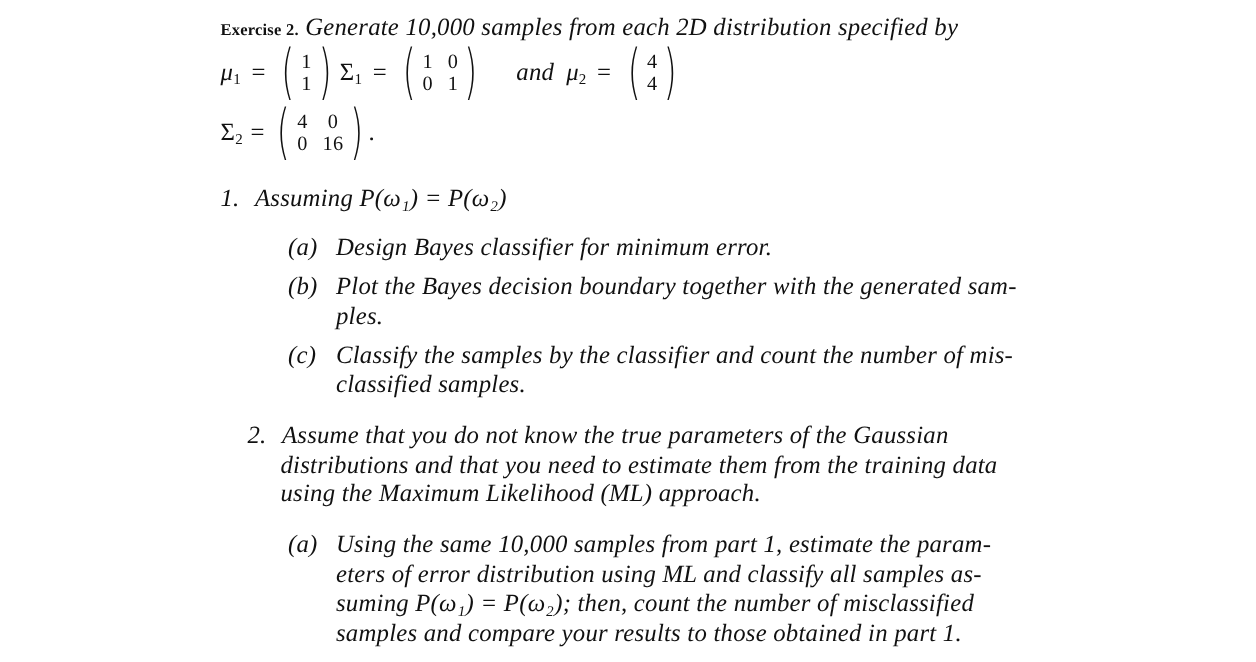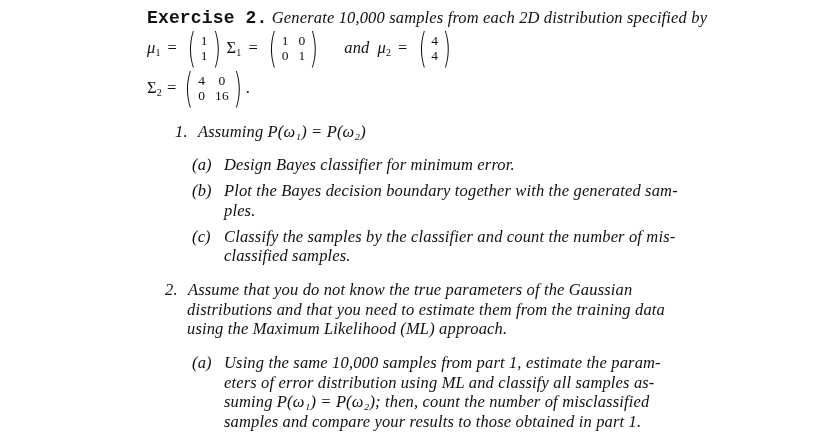--- a/index.html
+++ b/index.html
@@ -25,22 +25,22 @@
     }
     .line {
       position: absolute;
       white-space: nowrap;
       font-style: italic;
       letter-spacing: 0.15px;
     }
     .bold {
       font-weight: bold;
       font-style: normal;
-      font-family: Liberation Mono, monospace;
-      font-size: 18px;
+      font-family: Liberation Serif, serif;
+      font-size: 11px;
     }
     .math {
       font-style: italic;
     }
     .up {
       font-style: normal;
     }
     sub {
       font-size: 10px;
       vertical-align: -3px;
@@ -129,21 +129,21 @@
         <span>4</span>
         <span>0</span>
         <span>0</span>
         <span>16</span>
       </span>
       <span class="paren">)</span>
     </span>
     <span class="up">.</span>
   </div>
 
-  <div class="line" style="top:122px; left:28px;">
+  <div class="line" style="top:122px; left:0;">
     <span>1.</span>
     <span style="margin-left:6px;">Assuming P(ω₁) = P(ω₂)</span>
   </div>
 
   <div class="line" style="top:155px; left:45px;">
     <span class="label" style="display:inline-block;width:32px;">(a)</span><span>Design Bayes classifier for minimum error.</span>
   </div>
 
   <div class="line" style="top:181px; left:45px;">
     <span class="label" style="display:inline-block;width:32px;">(b)</span><span>Plot the Bayes decision boundary together with the generated sam-</span>

